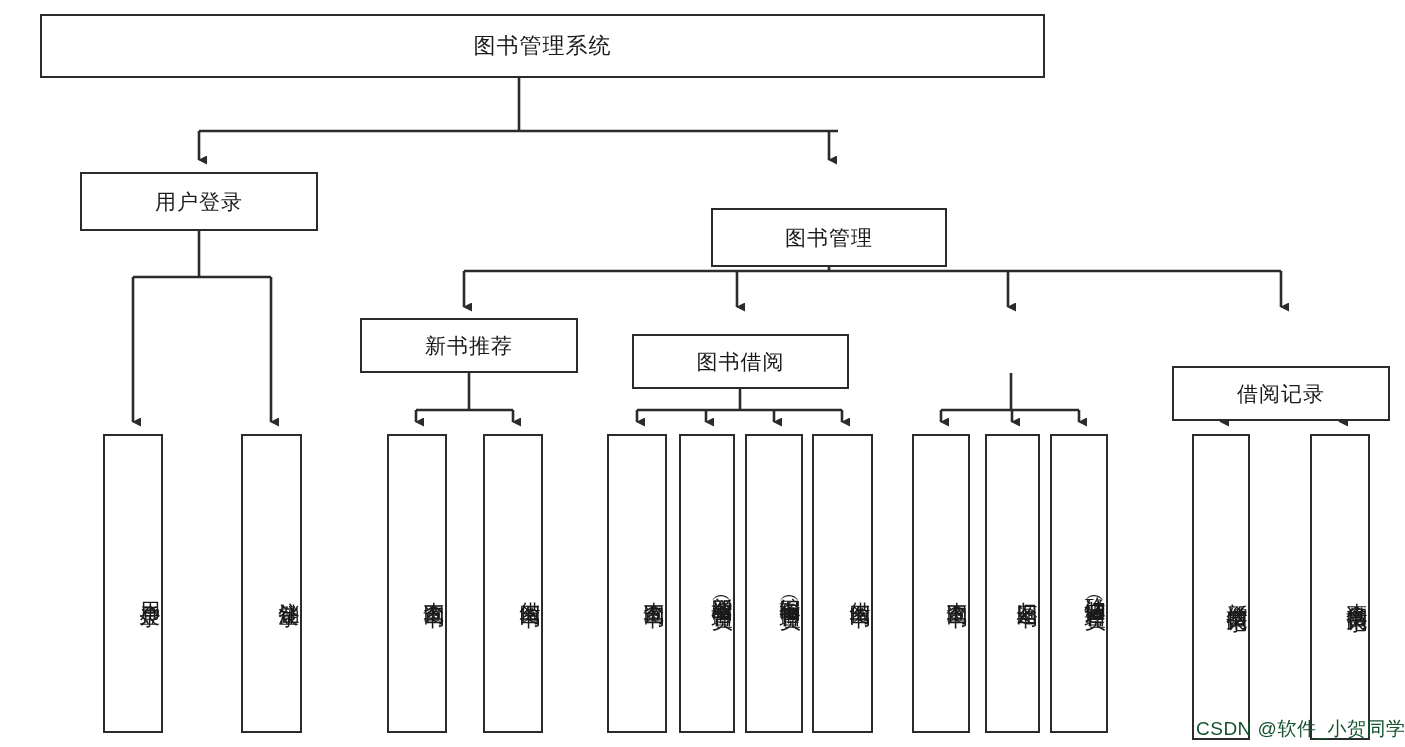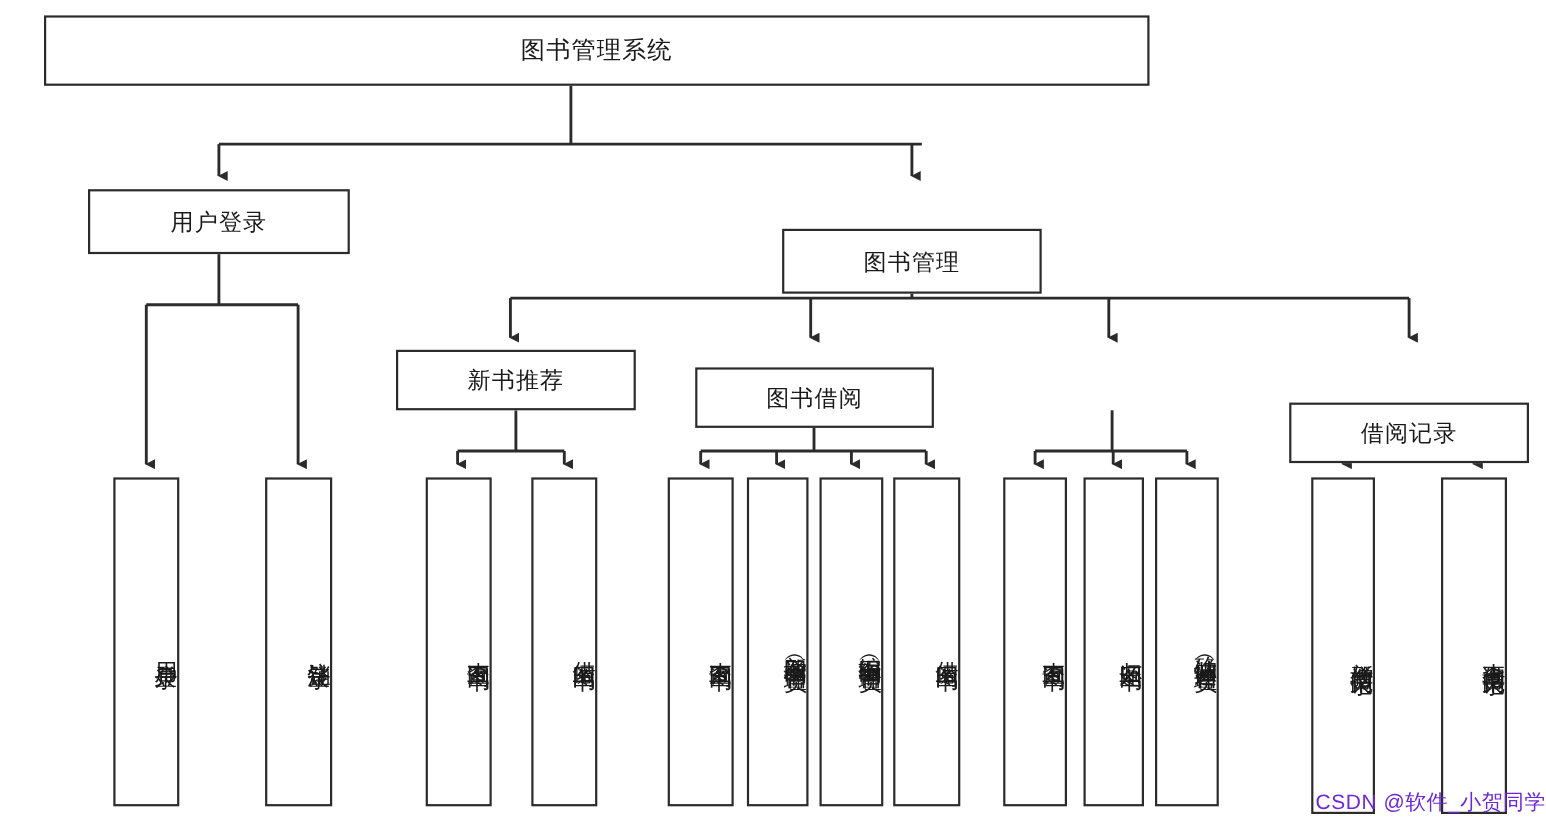--- a/index.html
+++ b/index.html
@@ -173,15 +173,15 @@
   <div class="node node-v" style="left: 1050px; top: 434px; width: 58px; height: 299px;">
     <span>确认归还（管理员）</span>
   </div>
   <div class="node node-v" style="left: 1192px; top: 434px; width: 58px; height: 306px;">
     <span>新增借阅记录</span>
   </div>
   <div class="node node-v" style="left: 1310px; top: 434px; width: 60px; height: 306px;">
     <span>查询借阅记录</span>
   </div>
 
-  <div class="watermark" style="left: 1196px; top: 716px; color: #6d28d9;">CSDN @软件_小贺同学</div>
+  <div class="watermark" style="left: 1196px; top: 716px; color: #14532d;">CSDN @软件_小贺同学</div>
 
 </div>
 
 </body></html>

